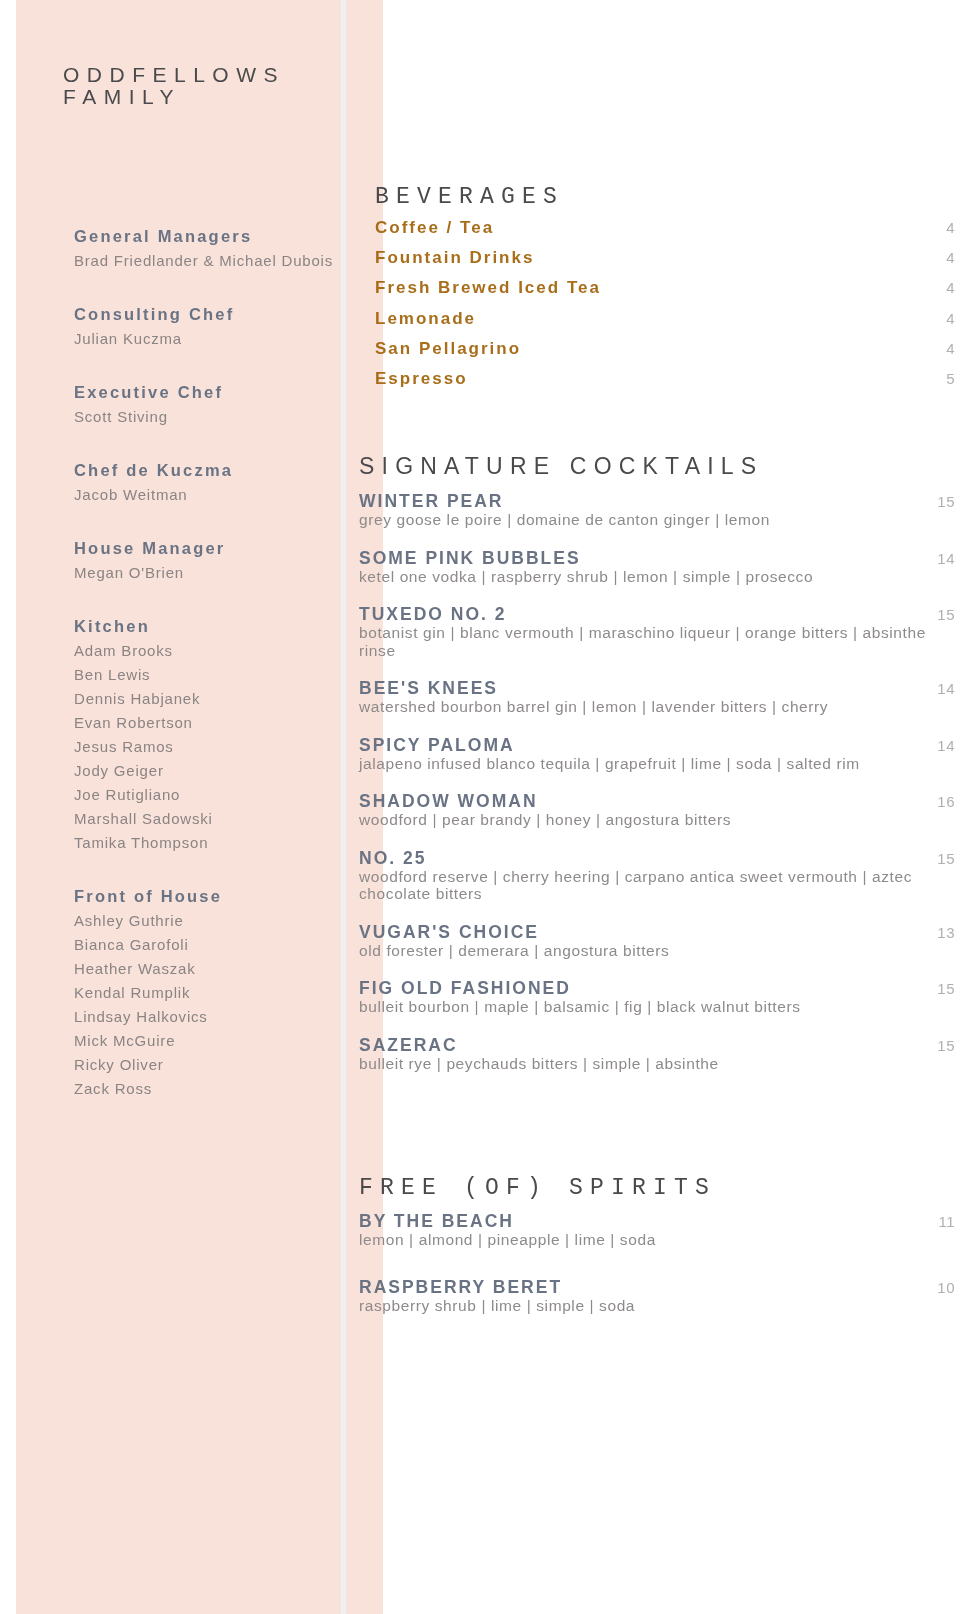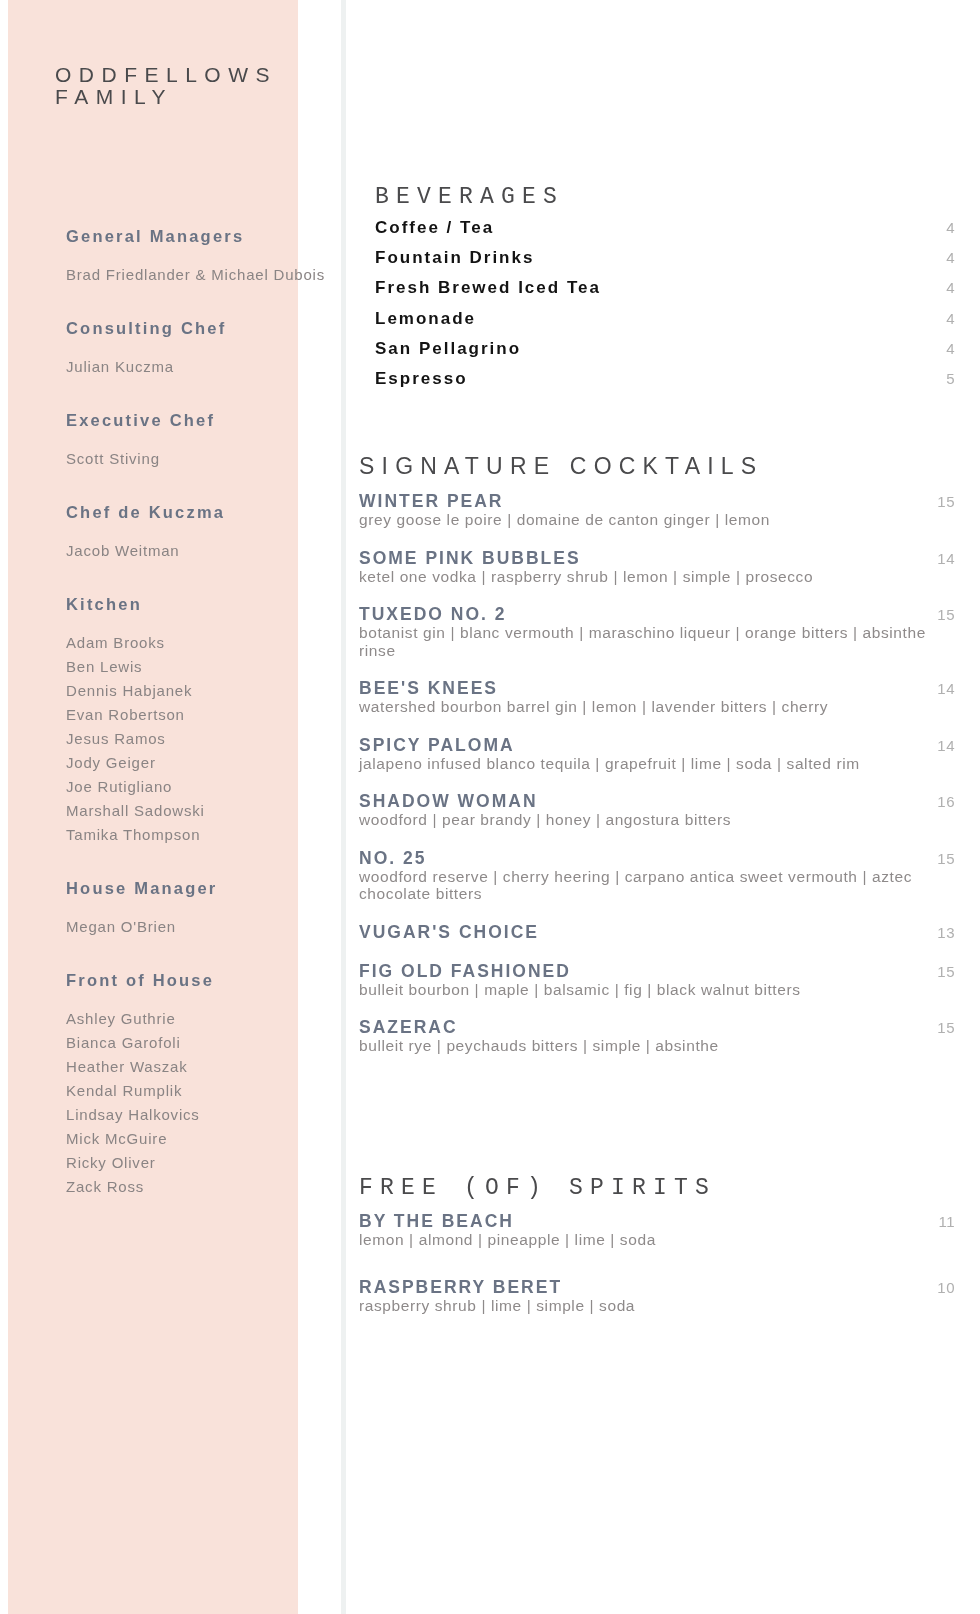--- a/index.html
+++ b/index.html
@@ -2,21 +2,21 @@
 <html><head>
 <meta charset="utf-8">
 <style>
   html, body { margin: 0; padding: 0; }
   body {
     width: 980px; height: 1614px; position: relative; overflow: hidden;
     background: #ffffff;
     font-family: "Liberation Sans", "DejaVu Sans", sans-serif;
   }
   .sidebar {
-    position: absolute; left: 8px; top: 0; width: 290px; height: 1614px;
+    position: absolute; left: 16px; top: 0; width: 367px; height: 1614px;
     background: #f9e2da;
   }
   .edge {
     position: absolute; left: 341px; top: 0; width: 5px; height: 1614px;
     background: #eef1f1;
   }
   .brand {
     position: absolute; left: 47px; top: 64px;
     font-size: 21px; line-height: 22px; letter-spacing: 7.5px;
     color: #4a4a4c; font-weight: normal;
@@ -25,32 +25,32 @@
   .staff { position: absolute; left: 58px; top: 198px; width: 280px; }
   .role-group { margin-bottom: 30px; }
   .role-title {
     font-size: 16.5px; font-weight: bold; letter-spacing: 2.2px;
     color: #6a7384; line-height: 22px; margin-top: 27px;
   }
   .person {
     font-size: 15px; letter-spacing: 0.8px; color: #8a8484;
     line-height: 24px; white-space: nowrap;
   }
-  .role-title + .person { margin-top: 16px; }
+  .role-title + .person { margin-top: 2px; }
 
   .section-title {
     position: absolute; font-size: 23px; letter-spacing: 7.2px;
     color: #4a4a4c; white-space: nowrap;
   }
   .bev-list { position: absolute; left: 375px; top: 218px; width: 580px; }
   .bev-row {
     display: flex; justify-content: space-between; align-items: baseline;
     height: 30.2px;
   }
-  .bev-name { font-size: 17px; letter-spacing: 2px; color: #000000; font-weight: bold; opacity: .92;}
+  .bev-name { font-size: 17px; letter-spacing: 2px; color: #a16207; font-weight: bold; opacity: .92;}
   .price { font-size: 15px; color: #b0b0b0; letter-spacing: 0.5px; }
 
   .drinks { position: absolute; left: 359px; width: 596px; }
   .drink { margin-bottom: 19px; }
   .drink-head { display: flex; justify-content: space-between; align-items: baseline; }
   .drink-name {
     font-size: 17.5px; font-weight: bold; letter-spacing: 2px; color: #6a7384;
     line-height: 20px;
   }
   .drink-desc {
@@ -76,38 +76,38 @@
       <div class="role-title">Consulting Chef</div>
       <div class="person">Julian Kuczma</div>
     </div>
     <div class="role-group">
       <div class="role-title">Executive Chef</div>
       <div class="person">Scott Stiving</div>
     </div>
     <div class="role-group">
       <div class="role-title">Chef de Kuczma</div>
       <div class="person">Jacob Weitman</div>
+    </div>
+    <div class="role-group">
+      <div class="role-title">House Manager</div>
+      <div class="person">Megan O'Brien</div>
     </div>
     <div class="role-group">
       <div class="role-title">Kitchen</div>
       <div class="person">Adam Brooks</div>
       <div class="person">Ben Lewis</div>
       <div class="person">Dennis Habjanek</div>
       <div class="person">Evan Robertson</div>
       <div class="person">Jesus Ramos</div>
       <div class="person">Jody Geiger</div>
       <div class="person">Joe Rutigliano</div>
       <div class="person">Marshall Sadowski</div>
       <div class="person">Tamika Thompson</div>
     </div>
     <div class="role-group">
-      <div class="role-title">House Manager</div>
-      <div class="person">Megan O'Brien</div>
-    </div>
-    <div class="role-group">
       <div class="role-title">Front of House</div>
       <div class="person">Ashley Guthrie</div>
       <div class="person">Bianca Garofoli</div>
       <div class="person">Heather Waszak</div>
       <div class="person">Kendal Rumplik</div>
       <div class="person">Lindsay Halkovics</div>
       <div class="person">Mick McGuire</div>
       <div class="person">Ricky Oliver</div>
       <div class="person">Zack Ross</div>
     </div>
@@ -192,20 +192,21 @@
         <span class="drink-name">NO. 25</span>
         <span class="price">15</span>
       </div>
     <div class="drink-desc">woodford reserve | cherry heering | carpano antica sweet vermouth | aztec chocolate bitters</div>
   </div>
   <div class="drink">
     <div class="drink-head">
         <span class="drink-name">VUGAR'S CHOICE</span>
         <span class="price">13</span>
       </div>
+    <div class="drink-desc">old forester | demerara | angostura bitters</div>
   </div>
   <div class="drink">
     <div class="drink-head">
         <span class="drink-name">FIG OLD FASHIONED</span>
         <span class="price">15</span>
       </div>
     <div class="drink-desc">bulleit bourbon | maple | balsamic | fig | black walnut bitters</div>
   </div>
   <div class="drink">
     <div class="drink-head">

